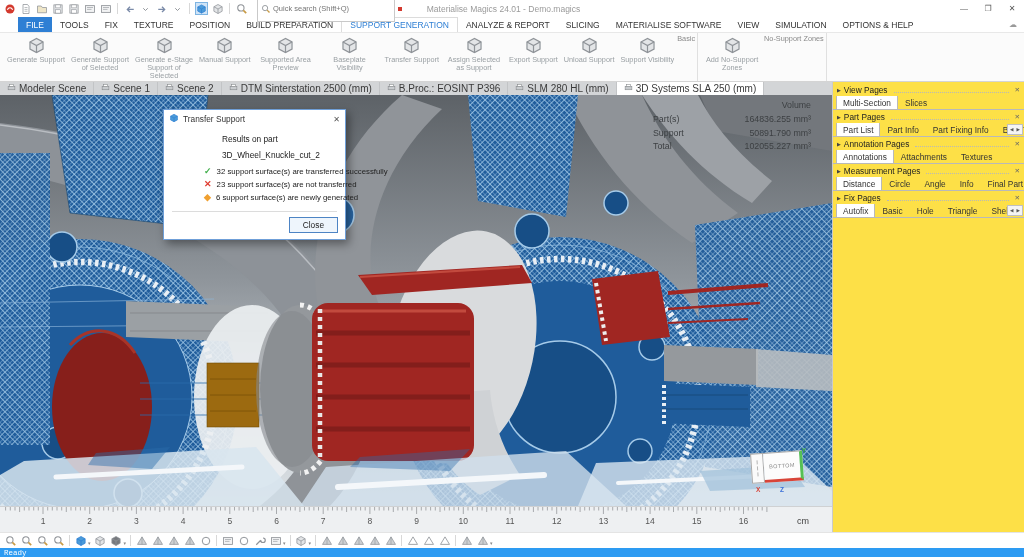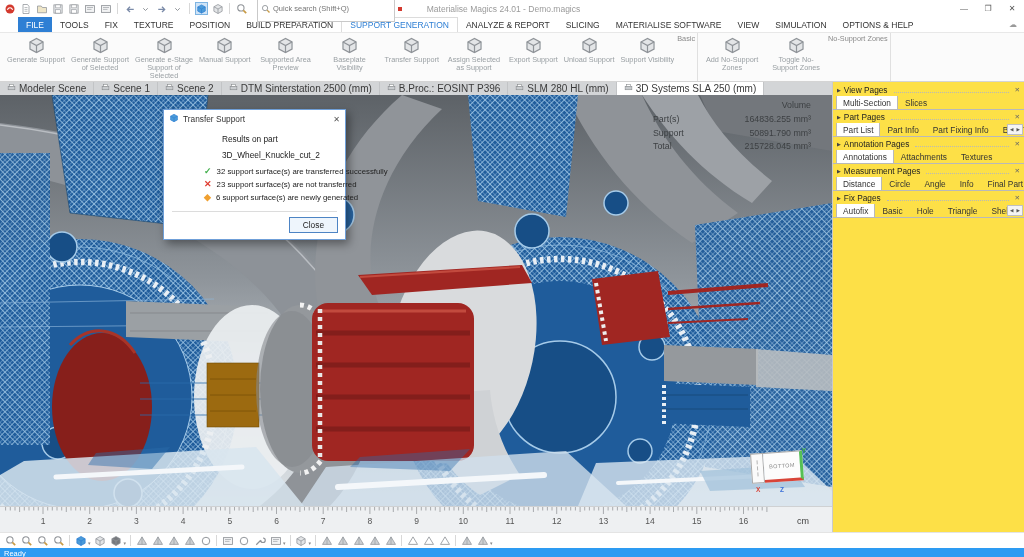--- a/index.html
+++ b/index.html
@@ -314,29 +314,20 @@
     <div class="rgroup">
       <div class="rbuttons">
         <div class="rbtn">
           <div class="ricon">
             <svg width="19" height="19" viewBox="0 0 16 16">
               <path d="M2.5,5 L8,2 L13.5,5 L13.5,11 L8,14 L2.5,11 Z" fill="#e3e5e7" stroke="#8f9398" stroke-width="1"></path>
               <path d="M2.5,5 L8,8 L13.5,5 M8,8 L8,14" fill="none" stroke="#8f9398" stroke-width="1"></path>
             </svg>
           </div>
           <div class="rlabel">Add No-Support Zones</div>
-        </div>
-        <div class="rbtn">
-          <div class="ricon">
-            <svg width="19" height="19" viewBox="0 0 16 16">
-              <path d="M2.5,5 L8,2 L13.5,5 L13.5,11 L8,14 L2.5,11 Z" fill="#e3e5e7" stroke="#8f9398" stroke-width="1"></path>
-              <path d="M2.5,5 L8,8 L13.5,5 M8,8 L8,14" fill="none" stroke="#8f9398" stroke-width="1"></path>
-            </svg>
-          </div>
-          <div class="rlabel">Toggle No-Support Zones</div>
         </div>
       </div>
       <div class="rgroup-label">No-Support Zones</div>
     </div>
   </div>
 
 <div class="workspace">
   <div class="left-col">
     <div class="scene-tabs" id="scene-tabs">
         <div class="stab">
@@ -493,21 +484,21 @@
             <div class="vol-row">
               <span>Part(s)</span>
               <span>164836.255 mm³</span>
             </div>
             <div class="vol-row">
               <span>Support</span>
               <span>50891.790 mm³</span>
             </div>
             <div class="vol-row">
               <span>Total</span>
-              <span>215728.045 mm³</span>
+              <span>102055.227 mm³</span>
             </div>
           </div>
       </div>
 
       <div class="dialog">
         <div class="dlg-title">
           <span id="dlg-ic"><svg width="10" height="10" viewBox="0 0 16 16">
                 <path d="M2.5,5 L8,2 L13.5,5 L13.5,11 L8,14 L2.5,11 Z" fill="#4b9bd8" stroke="#2e7fd4" stroke-width="1"></path>
                 <path d="M2.5,5 L8,8 L13.5,5 M8,8 L8,14" fill="none" stroke="#2e7fd4" stroke-width="1"></path>
               </svg></span>
@@ -810,15 +801,15 @@
       </svg>
     </span>
     <span class="bt-icon">
       <svg width="12" height="12" viewBox="0 0 16 16">
         <path d="M8,2.5 L14,12.5 L2,12.5 Z" fill="#cdd0d3" stroke="#8f9398" stroke-width="1"></path>
         <path d="M8,2.5 L8,12.5" stroke="#8f9398" stroke-width="0.8"></path>
       </svg>
     </span>
     <span class="bt-caret">▾</span>
   </div>
-<div class="statusbar" id="statusbar" style="background: rgb(45, 155, 242);">
+<div class="statusbar" id="statusbar" style="background: rgb(45, 155, 242); font-family: Liberation Mono, monospace;">
   <span>Ready</span>
 </div>
 
 </body></html>

